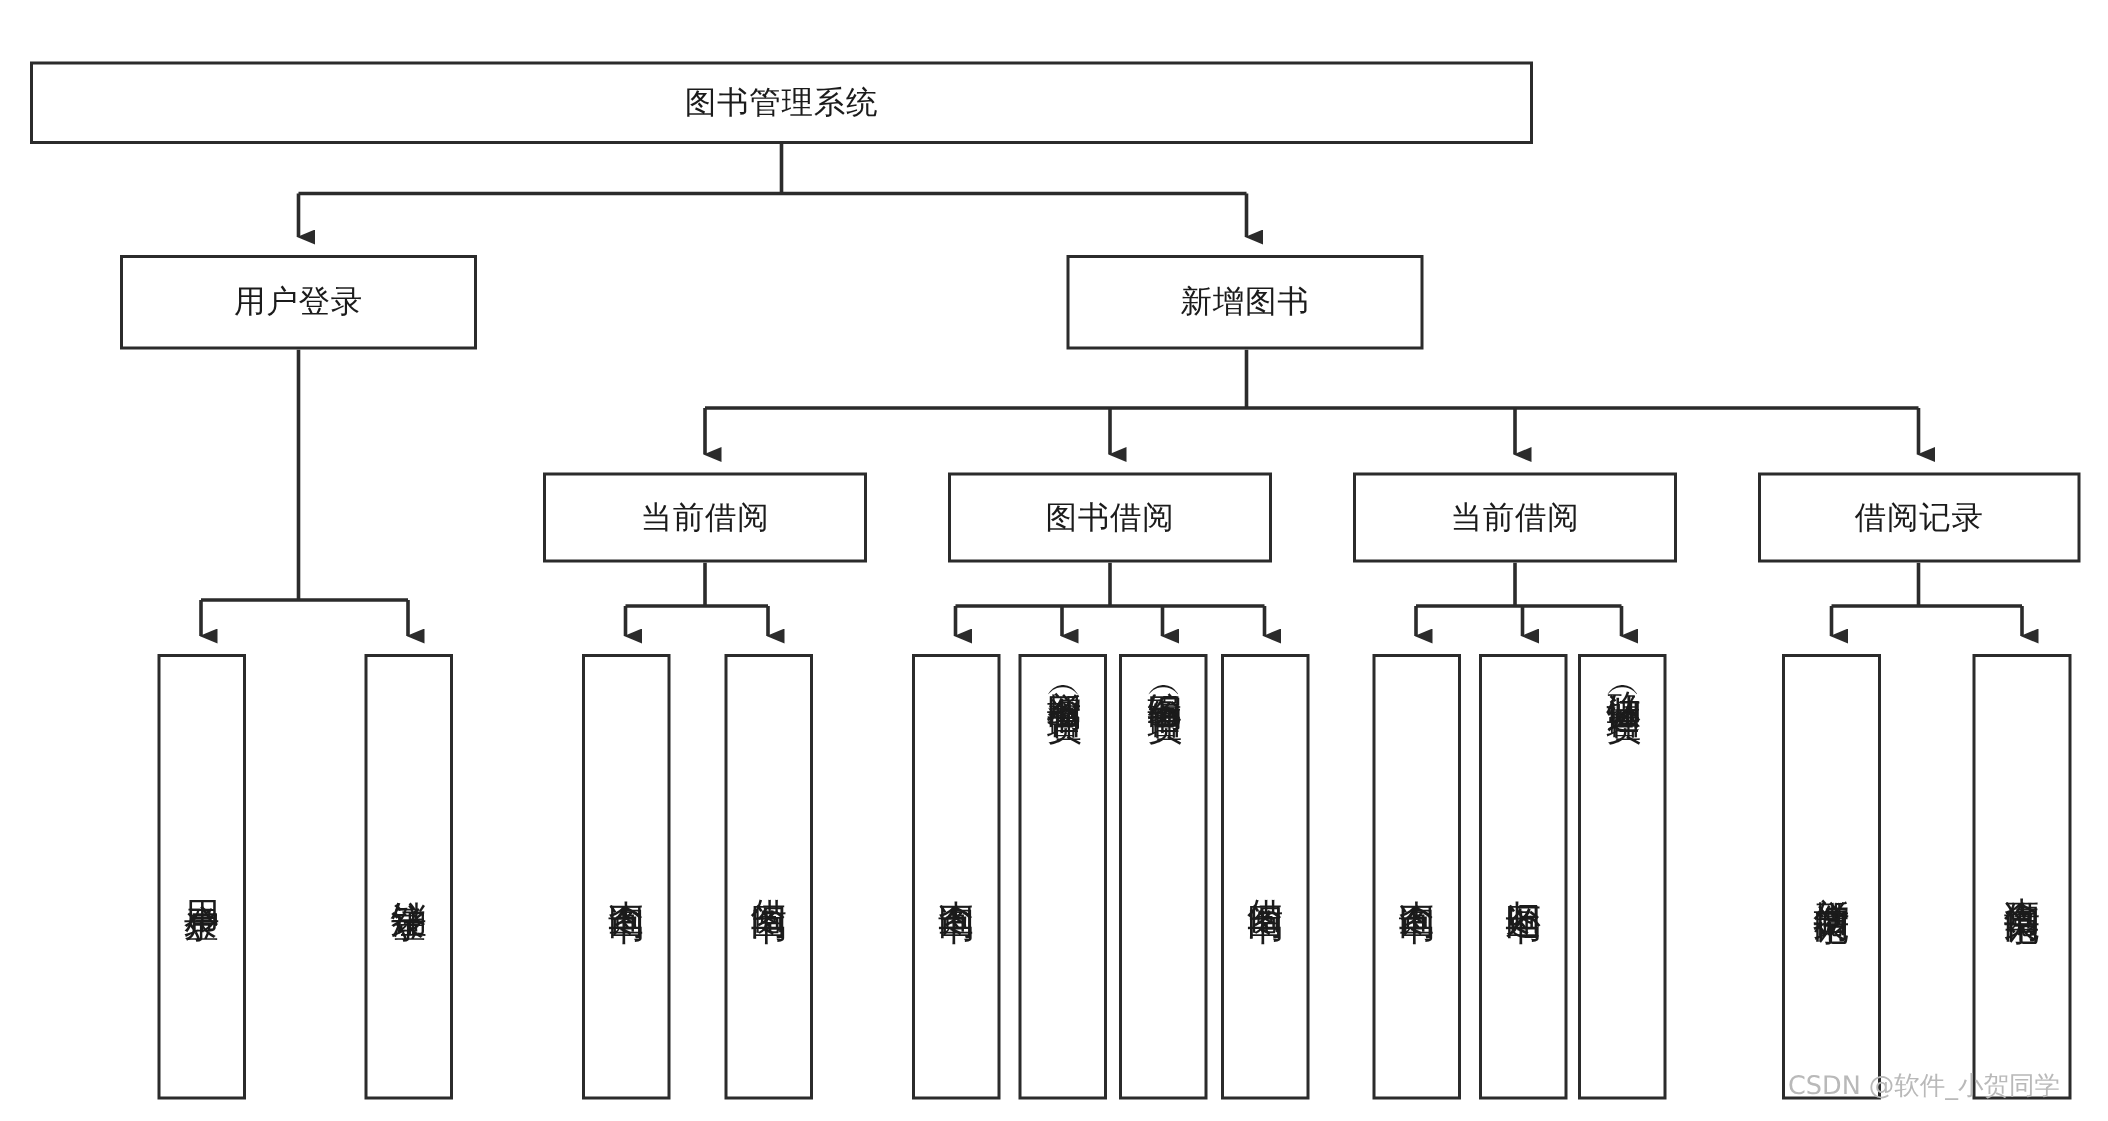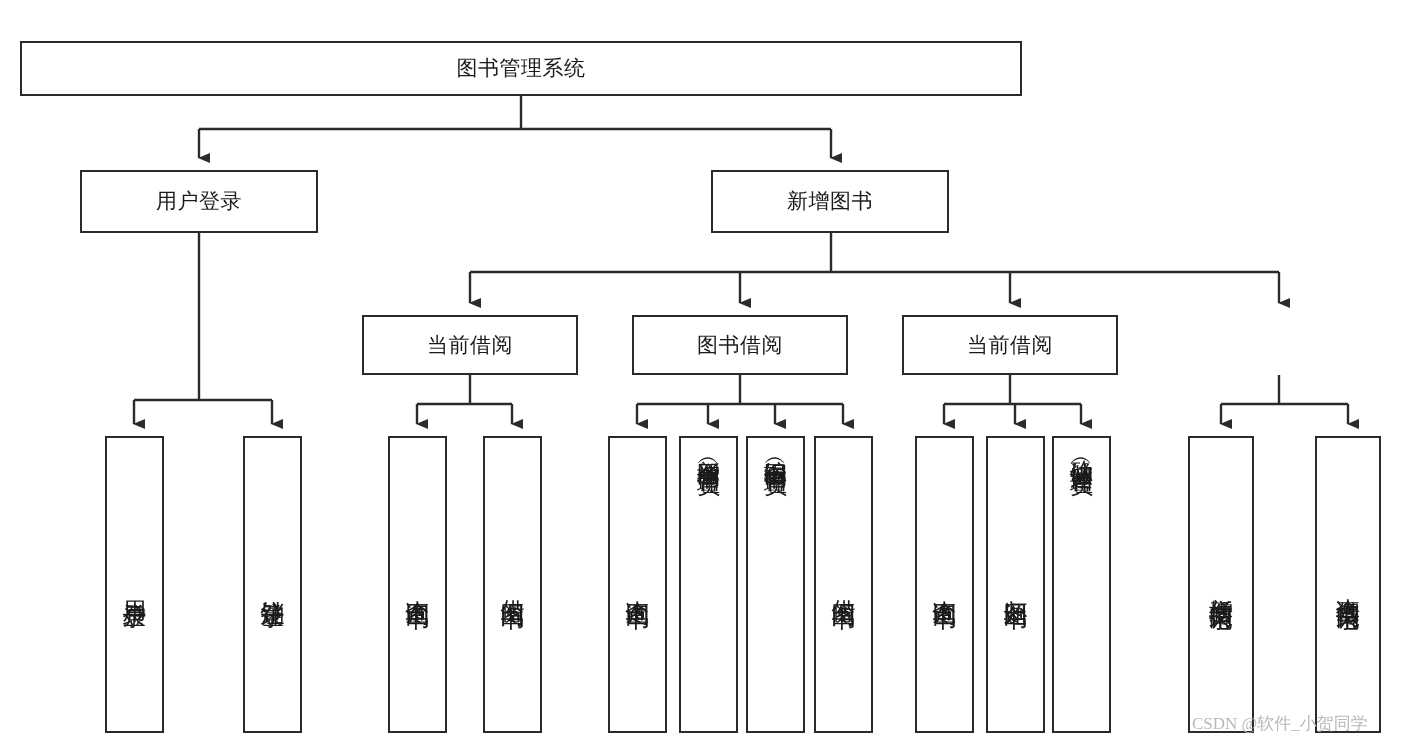--- a/index.html
+++ b/index.html
@@ -73,21 +73,20 @@
     padding-top: 0;
   }
   .watermark {
     position: absolute;
     left: 1192px;
     top: 712px;
     font-size: 17px;
     color: #b9b9b9;
     white-space: nowrap;
     user-select: none;
-    font-family: Liberation Serif, serif;
   }
 </style>
 </head>
 <body>
 
 <div id="canvas">
 
   <svg class="wires" viewBox="0 0 1405 747" xmlns="http://www.w3.org/2000/svg">
     <defs>
       <marker id="arw" markerWidth="10" markerHeight="12" refX="5" refY="11" orient="auto" markerUnits="userSpaceOnUse">
@@ -151,20 +150,23 @@
 
   <div class="node horiz" style="left:362px; top:315px; width:216px; height:60px;">
     <span class="cap">当前借阅</span>
   </div>
   <div class="node horiz" style="left:902px; top:315px; width:216px; height:60px;">
     <span class="cap">当前借阅</span>
   </div>
   <div class="node horiz" style="left:632px; top:315px; width:216px; height:60px;">
     <span class="cap">图书借阅</span>
   </div>
+  <div class="node horiz" style="left:1172px; top:315px; width:215px; height:60px;">
+    <span class="cap">借阅记录</span>
+  </div>
 
   <div class="node vert centered" style="left:105px; top:436px; width:59px; height:297px;">
     <span class="cap">用户登录</span>
   </div>
   <div class="node vert centered" style="left:243px; top:436px; width:59px; height:297px;">
     <span class="cap">注销登录</span>
   </div>
 
   <div class="node vert centered" style="left:388px; top:436px; width:59px; height:297px;">
     <span class="cap">查询图书</span>

